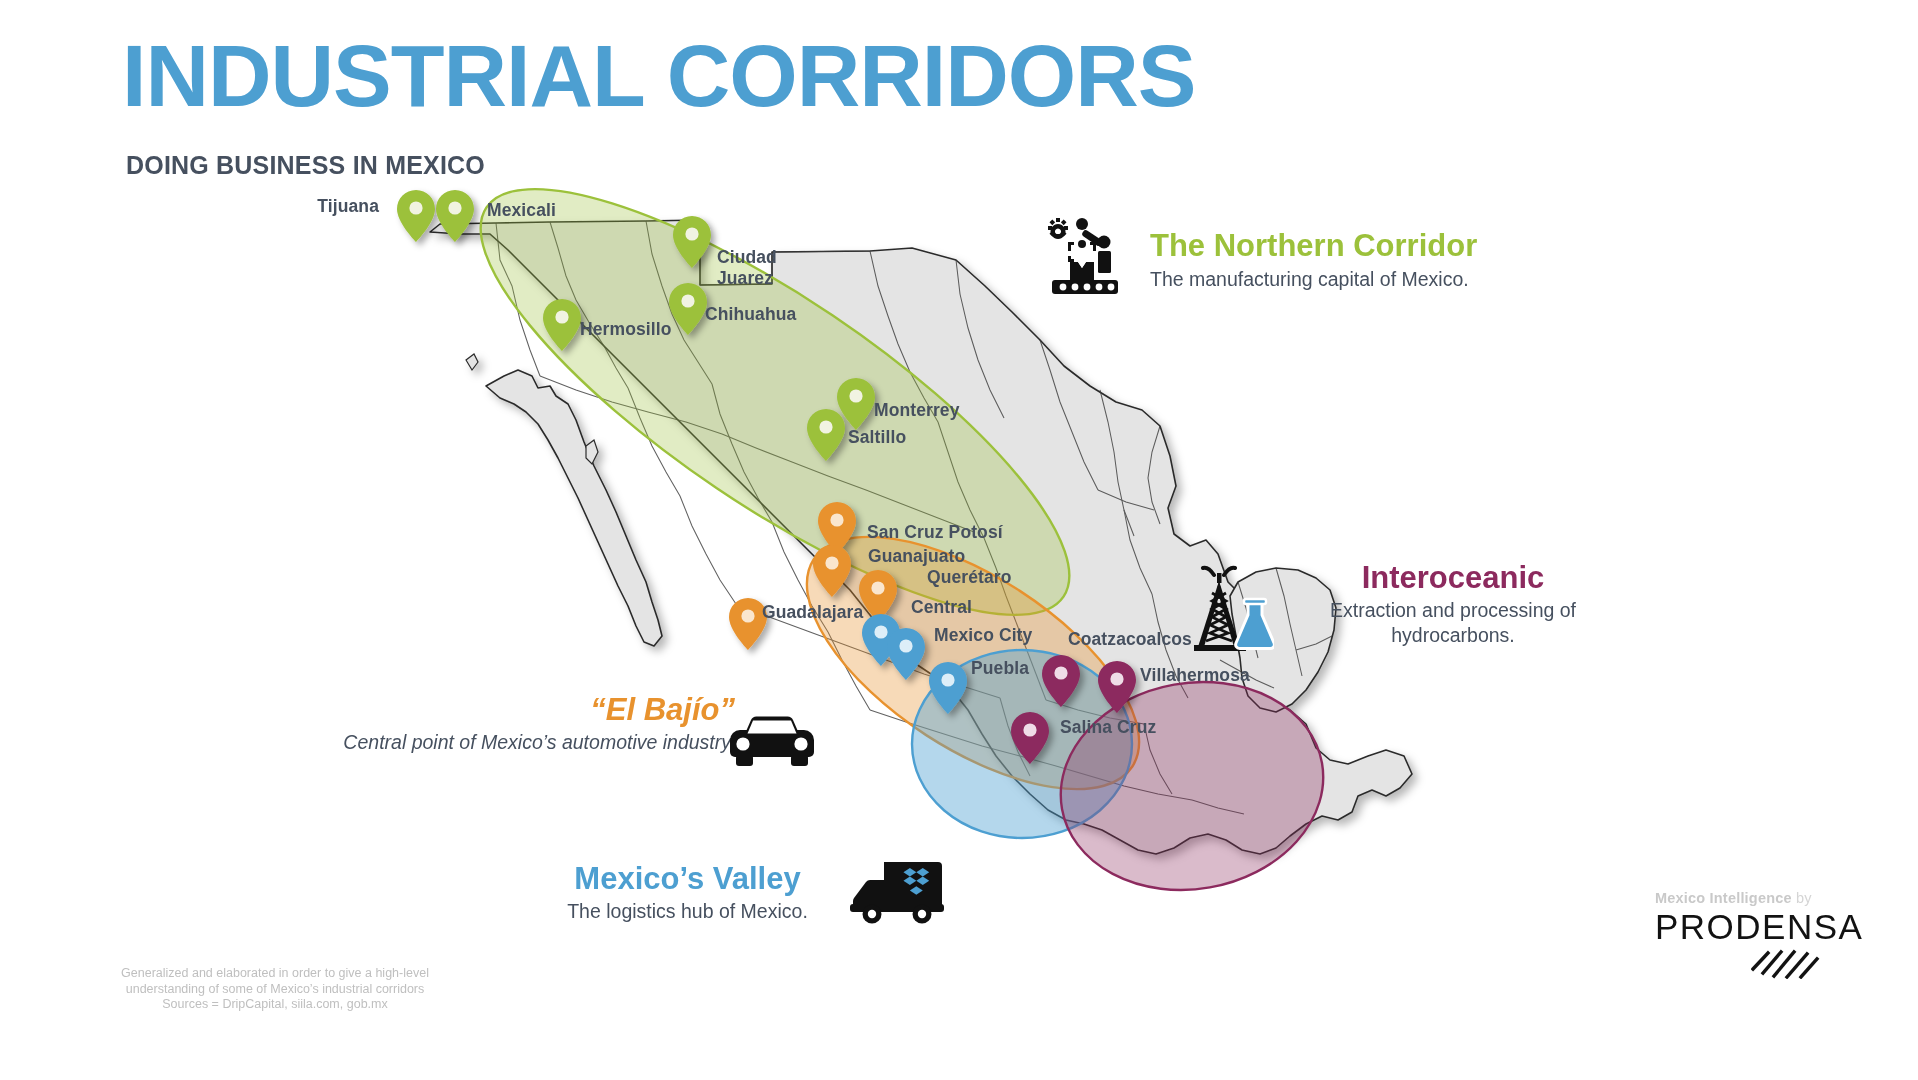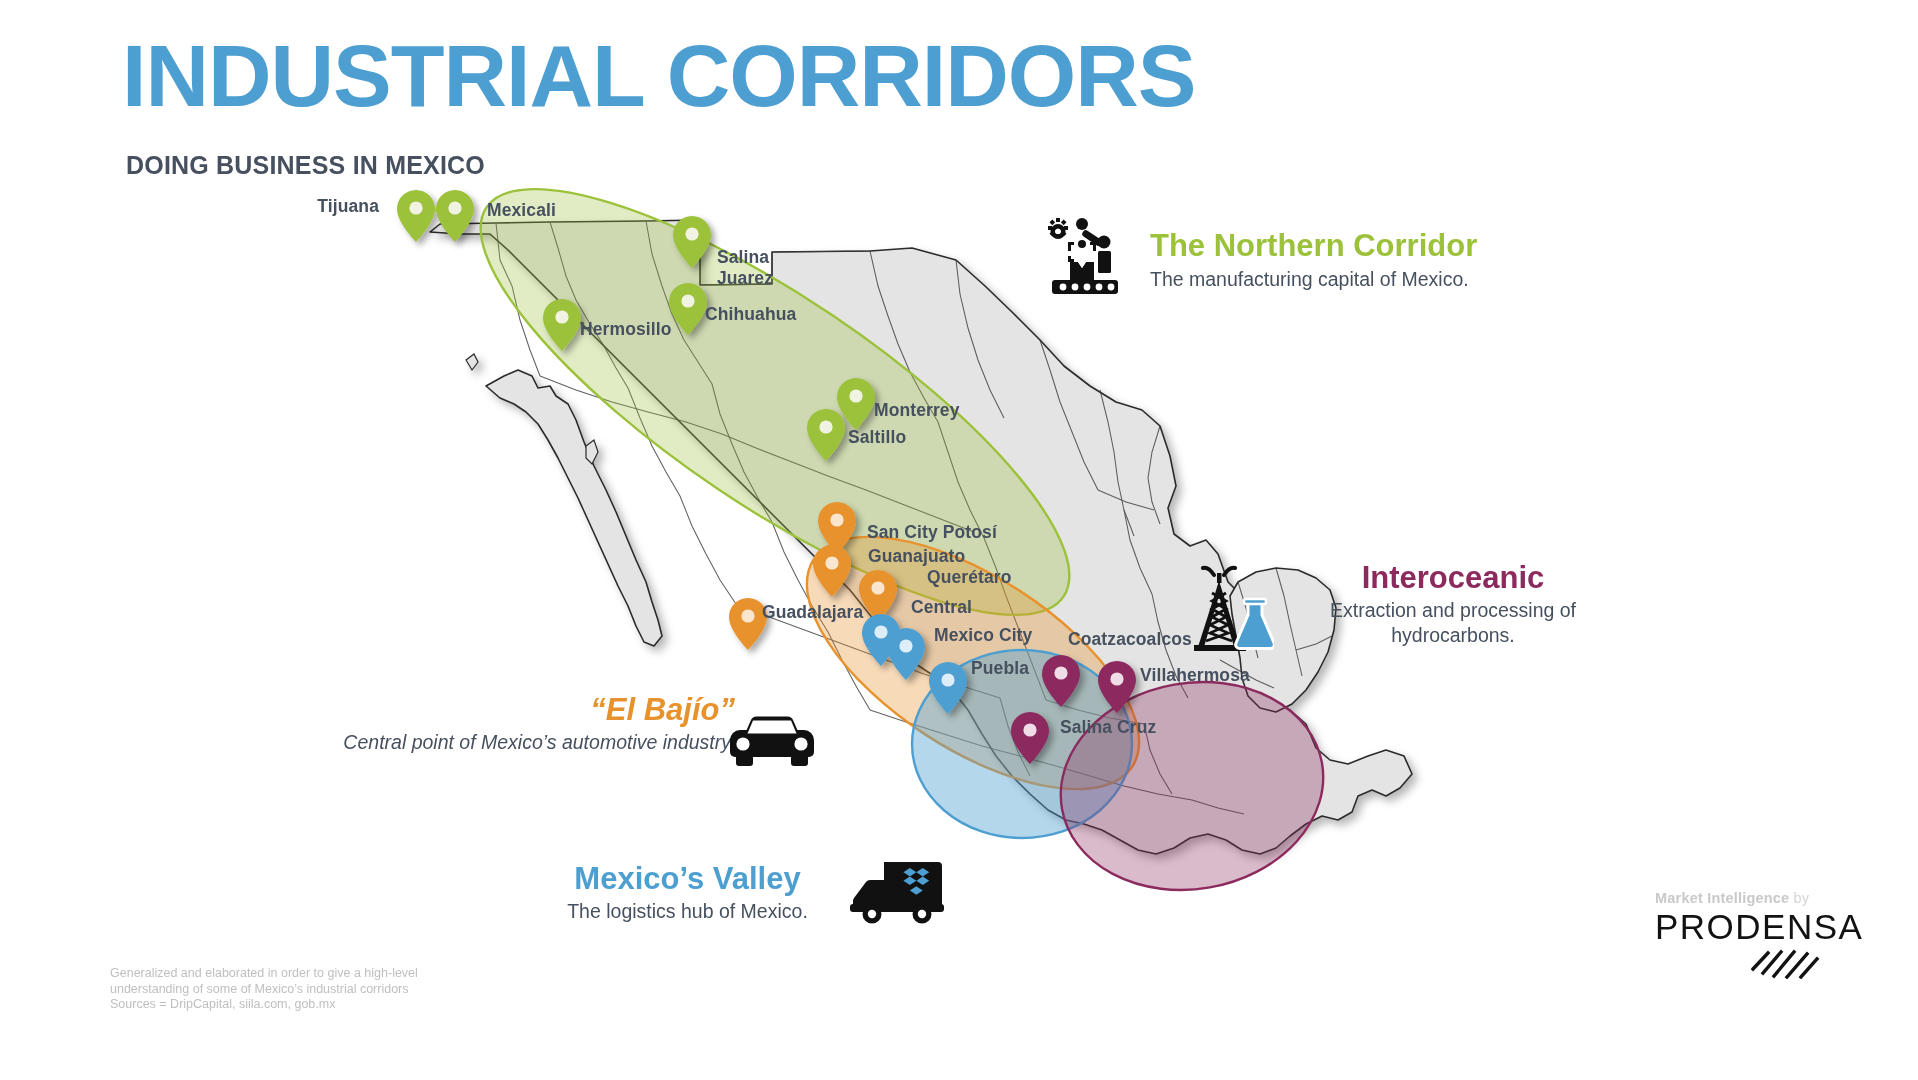--- a/index.html
+++ b/index.html
@@ -55,21 +55,21 @@
 
   .lg-valley{left:540px;top:861px;width:295px;text-align:center;}
   .lg-valley .lg-title{color:#4D9FD1;}
   .lg-valley .lg-desc{margin-top:2px;}
 
   .lg-icon{position:absolute;}
 
   
   .footnote{
     position:absolute;left:110px;top:966px;width:330px;
-    text-align:left;font-size:12.5px;line-height:15.5px;color:#BFBFBF;
+    text-align:center;font-size:12.5px;line-height:15.5px;color:#BFBFBF;
   }
 
   
   .brand{position:absolute;left:1655px;top:890px;width:200px;}
   .brand .mi{font-size:14.5px;font-weight:bold;color:#C9C9C9;letter-spacing:0.2px;white-space:nowrap;}
   .brand .mi em{font-style:normal;font-weight:normal;color:#D5D5D5;}
   .brand .pd{font-size:35px;letter-spacing:1.5px;color:#121212;line-height:40px;margin-top:1px;white-space:nowrap;}
   .brand .slashes{margin-top:2px;margin-left:96px;}
 </style>
 </head>
@@ -250,28 +250,28 @@
           <use href="#pin-shape"></use>
             <circle cx="0" cy="-16" r="6.6" fill="#EFDCE7"></circle>
         </g>
       </g>
     </svg>
   </div>
 
   <div class="city left" style="left:379px;  top:206px;">Tijuana</div>
   <div class="city right" style="left:487px;  top:210px;">Mexicali</div>
   <div class="city two" style="left:717px;  top:247px;">
-    <div>Salina</div>
+    <div>Ciudad</div>
     <div>Juarez</div>
   </div>
   <div class="city right" style="left:705px;  top:314px;">Chihuahua</div>
   <div class="city right" style="left:580px;  top:329px;">Hermosillo</div>
   <div class="city right" style="left:874px;  top:410px;">Monterrey</div>
   <div class="city right" style="left:848px;  top:437px;">Saltillo</div>
-  <div class="city right" style="left:867px;  top:532px;">San City Potosí</div>
+  <div class="city right" style="left:867px;  top:532px;">San Cruz Potosí</div>
   <div class="city right" style="left:868px;  top:556px;">Guanajuato</div>
   <div class="city right" style="left:927px;  top:577px;">Querétaro</div>
   <div class="city right" style="left:762px;  top:612px;">Guadalajara</div>
   <div class="city right" style="left:911px;  top:607px;">Central</div>
   <div class="city right" style="left:934px;  top:635px;">Mexico City</div>
   <div class="city right" style="left:971px;  top:668px;">Puebla</div>
   <div class="city right" style="left:1068px; top:639px;">Coatzacoalcos</div>
   <div class="city right" style="left:1140px; top:675px;">Villahermosa</div>
   <div class="city right" style="left:1060px; top:727px;">Salina Cruz</div>
 
@@ -382,21 +382,21 @@
   </div>
 
   <div class="footnote">
     <div>Generalized and elaborated in order to give a high-level</div>
     <div>understanding of some of Mexico’s industrial corridors</div>
     <div>Sources = DripCapital, siila.com, gob.mx</div>
   </div>
 
   <div class="brand">
     <div class="mi">
-      <span>Market Intelligence</span>
+      <span>Mexico Intelligence</span>
       <em>by</em>
     </div>
     <div class="pd">PRODENSA</div>
     <div class="slashes">
       <svg width="70" height="30" viewBox="0 0 70 30" xmlns="http://www.w3.org/2000/svg">
         <g stroke="#121212" stroke-width="3.4" stroke-linecap="square">
           <line x1="2" y1="20" x2="17" y2="4"></line>
           <line x1="12" y1="24" x2="30" y2="3"></line>
           <line x1="23" y1="27" x2="43" y2="3"></line>
           <line x1="36" y1="28" x2="56" y2="5"></line>

